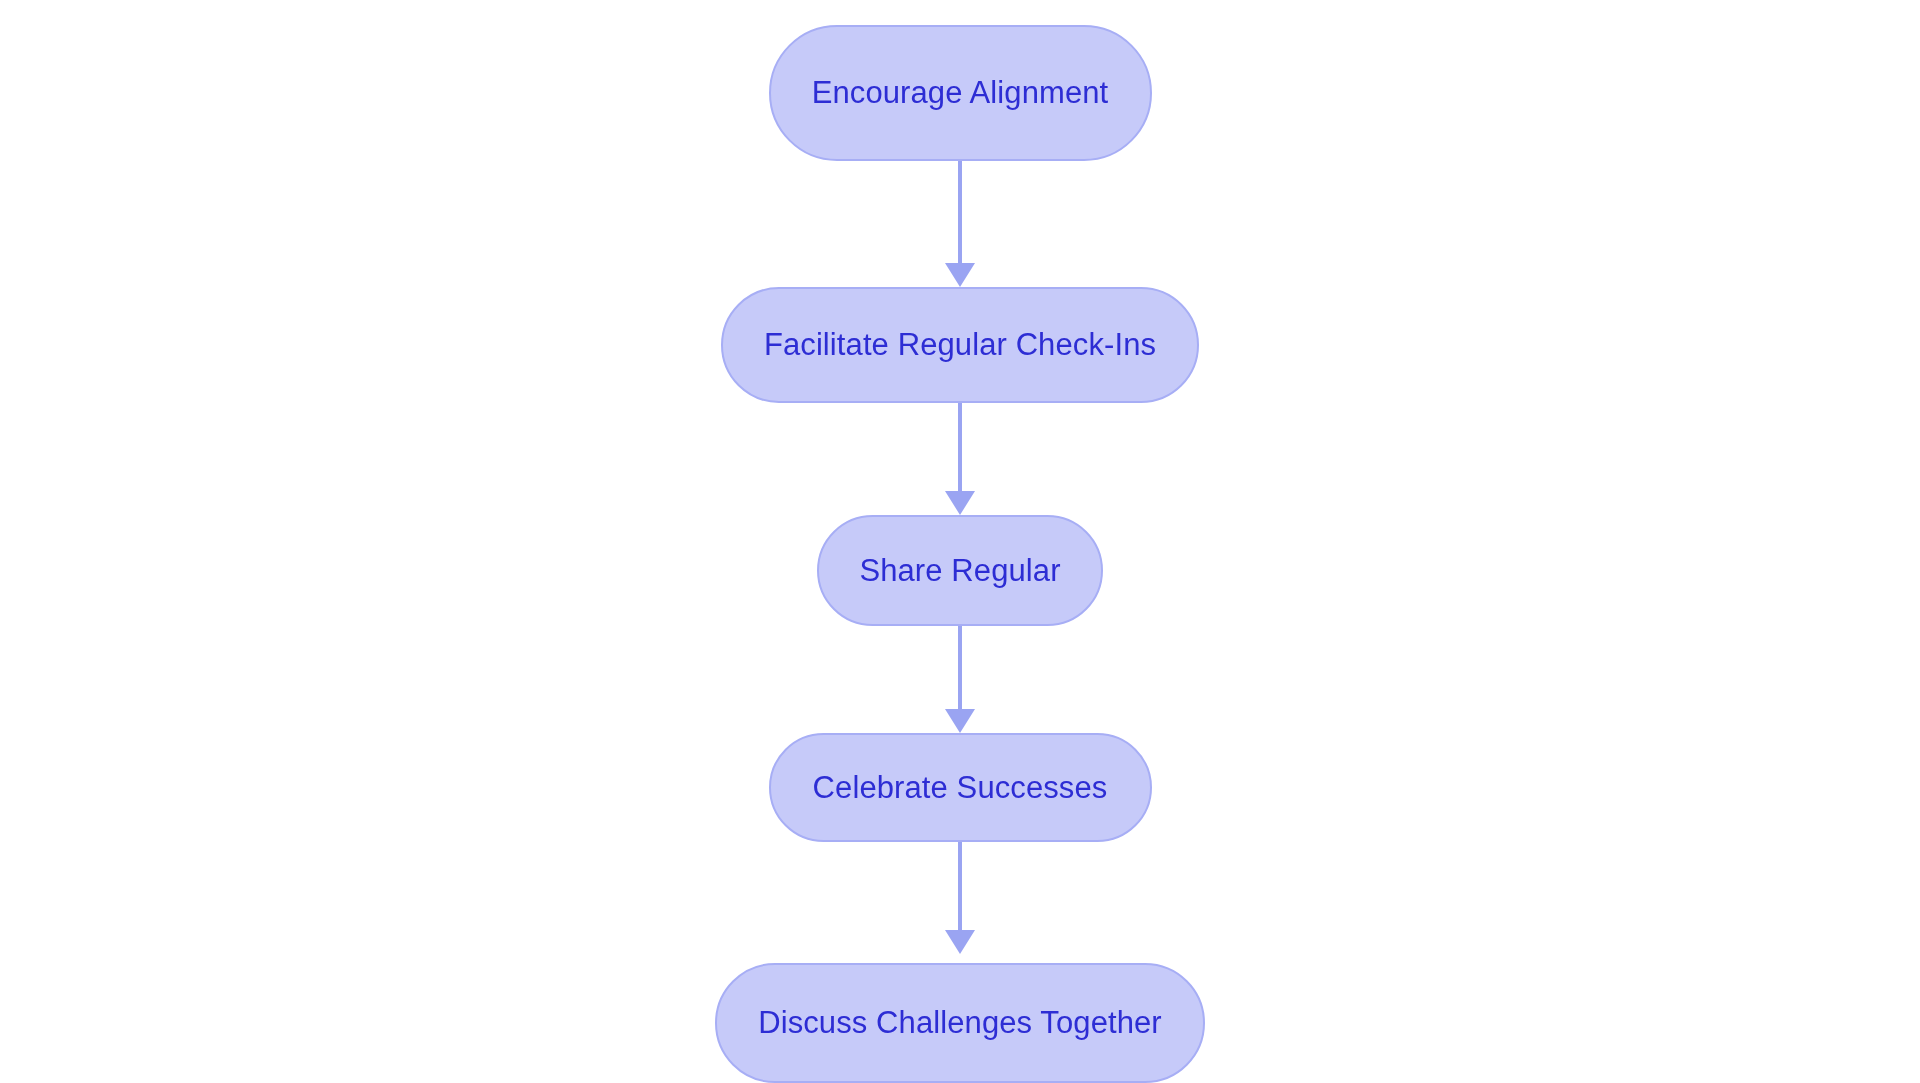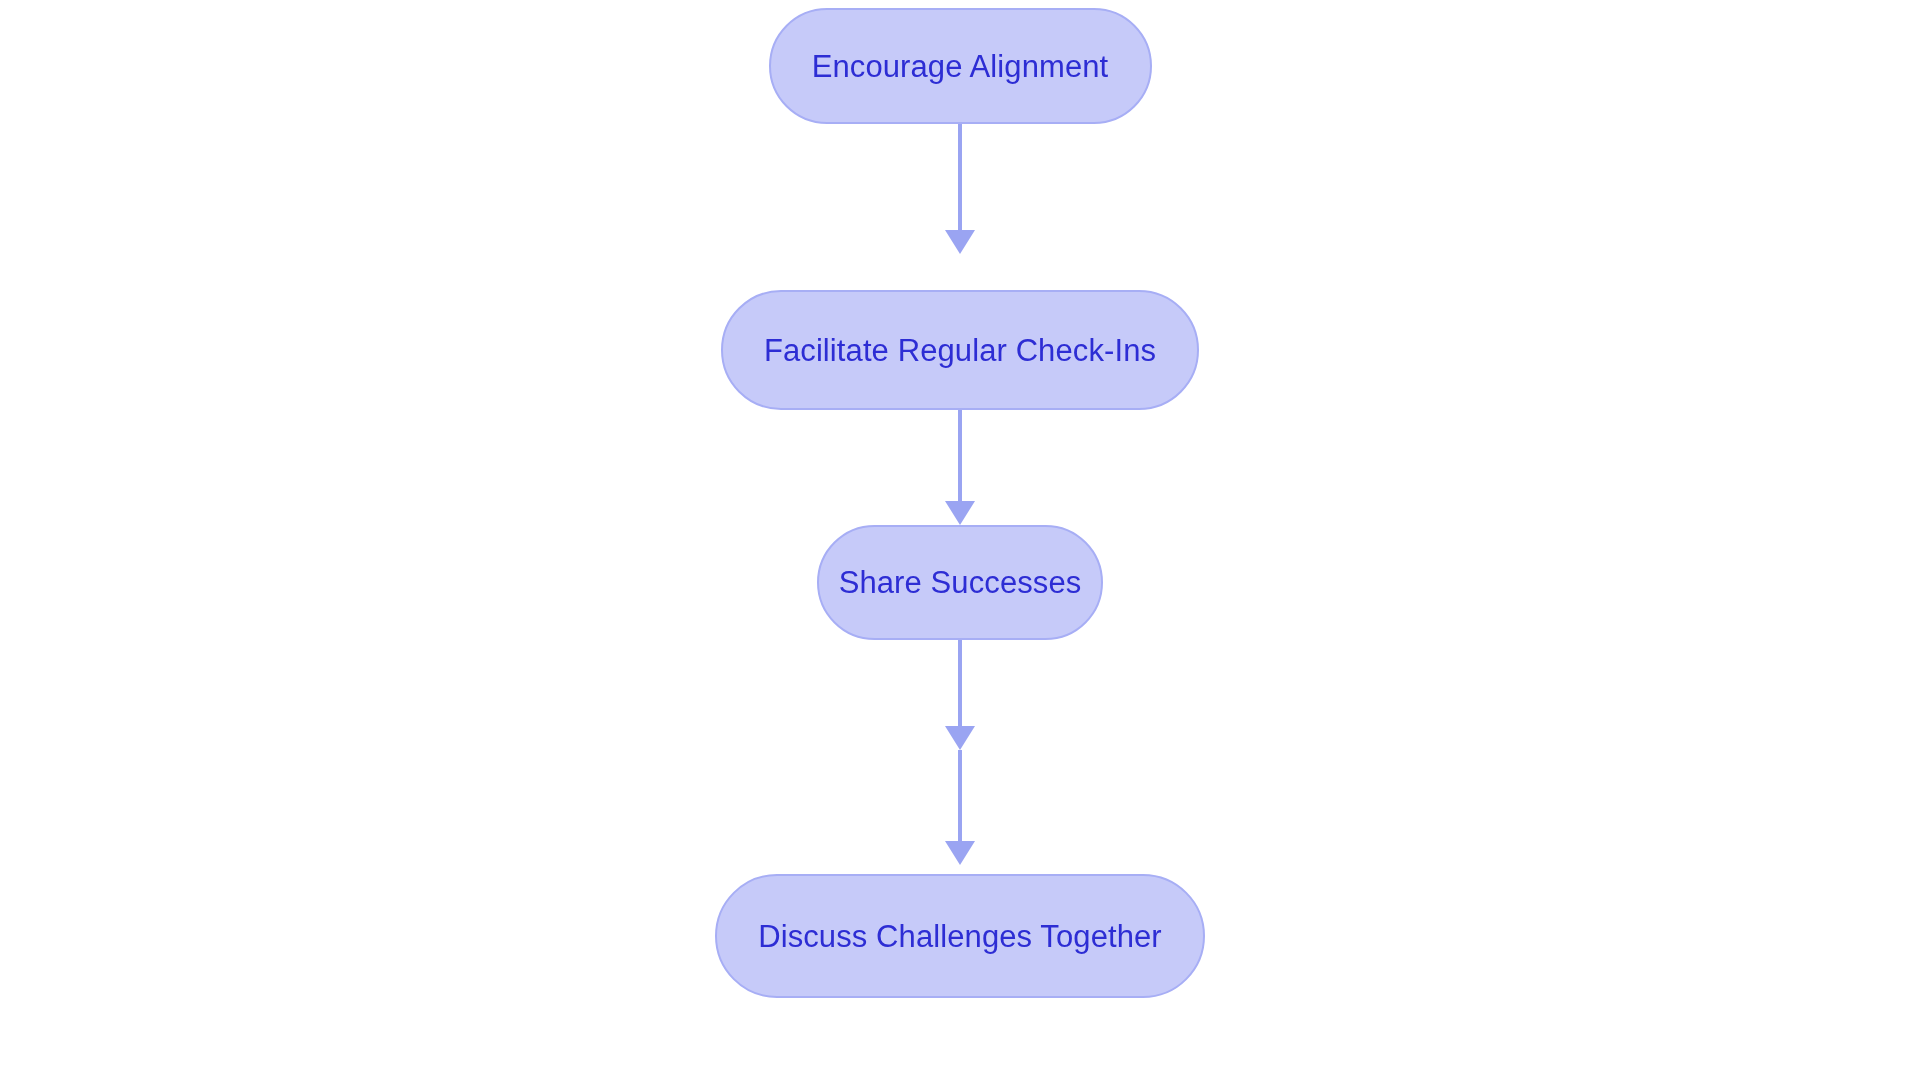--- a/index.html
+++ b/index.html
@@ -53,21 +53,21 @@
 
   .flow-node .node-label {
     color: #2d2dd4;
     font-size: 31px;
     font-weight: 400;
     line-height: 1;
     white-space: nowrap;
   }
 
   
-  #node-0 { width: 383px; height: 116px; }
+  #node-0 { width: 383px; height: 140px; margin-top: 17px; }
   #node-1 { width: 478px; height: 120px; }
   #node-2 { width: 286px; height: 115px; }
   #node-3 { width: 383px; height: 113px; }
   #node-4 { width: 490px; height: 124px; }
 
   
   .flow-connector {
     position: relative;
     display: flex;
     flex-direction: column;
@@ -108,38 +108,41 @@
 
     <div class="flow-node" id="node-0" style="background: rgb(198, 202, 249); border-color: rgb(167, 174, 245); color: rgb(45, 45, 212);">
       <span class="node-label">Encourage Alignment</span>
     </div>
 
     <div class="flow-connector" id="connector-0">
       <div class="connector-line" style="background: rgb(154, 164, 242);"></div>
       <div class="connector-arrow" style="border-top-color: rgb(154, 164, 242);"></div>
     </div>
 
-    <div class="flow-node" id="node-1" style="background: rgb(198, 202, 249); border-color: rgb(167, 174, 245); color: rgb(45, 45, 212); margin-top: 36px;">
+    <div class="flow-node" id="node-1" style="background: rgb(198, 202, 249); border-color: rgb(167, 174, 245); color: rgb(45, 45, 212);">
       <span class="node-label">Facilitate Regular Check-Ins</span>
     </div>
 
     <div class="flow-connector" id="connector-1">
       <div class="connector-line" style="background: rgb(154, 164, 242);"></div>
       <div class="connector-arrow" style="border-top-color: rgb(154, 164, 242);"></div>
     </div>
 
     <div class="flow-node" id="node-2" style="background: rgb(198, 202, 249); border-color: rgb(167, 174, 245); color: rgb(45, 45, 212);">
-      <span class="node-label">Share Successes</span>
+      <span class="node-label">Share Regular</span>
     </div>
 
     <div class="flow-connector" id="connector-2">
       <div class="connector-line" style="background: rgb(154, 164, 242);"></div>
       <div class="connector-arrow" style="border-top-color: rgb(154, 164, 242);"></div>
     </div>
 
+    <div class="flow-node" id="node-3" style="background: rgb(198, 202, 249); border-color: rgb(167, 174, 245); color: rgb(45, 45, 212);">
+      <span class="node-label">Celebrate Successes</span>
+    </div>
 
     <div class="flow-connector" id="connector-3">
       <div class="connector-line" style="background: rgb(154, 164, 242);"></div>
       <div class="connector-arrow" style="border-top-color: rgb(154, 164, 242);"></div>
     </div>
 
     <div class="flow-node" id="node-4" style="background: rgb(198, 202, 249); border-color: rgb(167, 174, 245); color: rgb(45, 45, 212); margin-top: 9px;">
       <span class="node-label">Discuss Challenges Together</span>
     </div>
 

